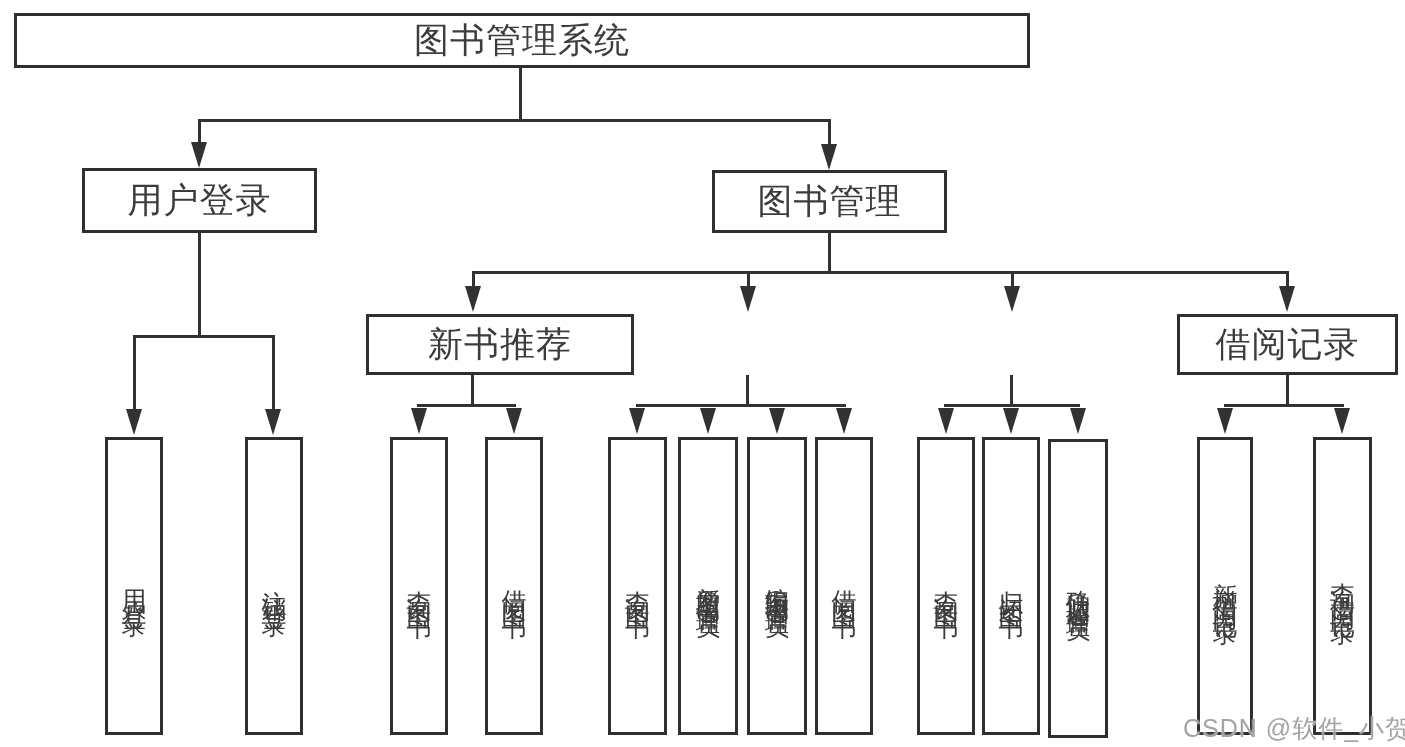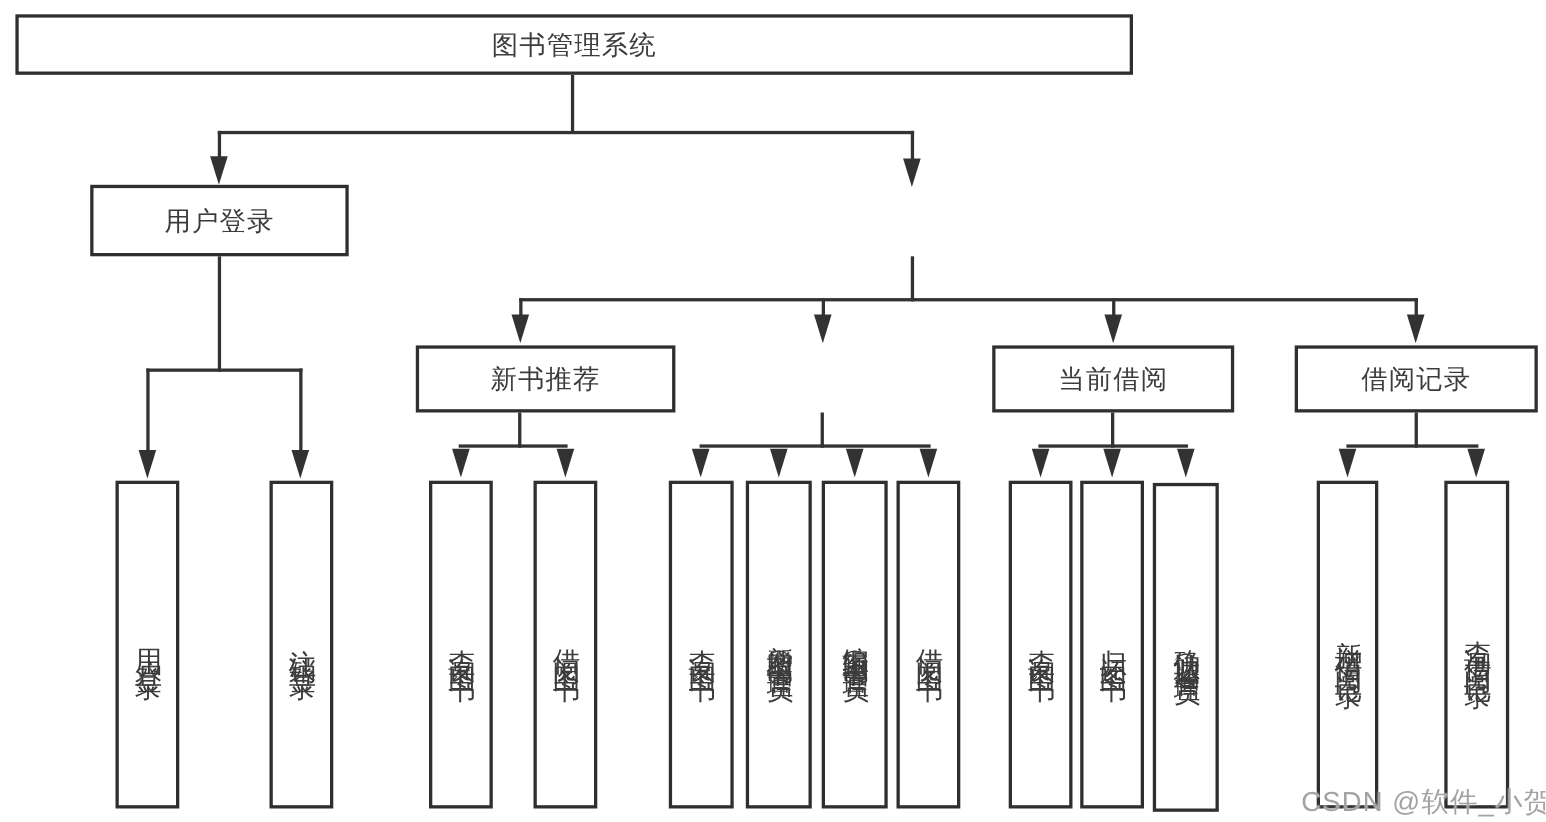--- a/index.html
+++ b/index.html
@@ -17,21 +17,21 @@
   .box{
     position:absolute;
     background:#fff;
     border:3px solid var(--border);
     display:flex;
     align-items:center;
     justify-content:center;
     color:var(--text);
     text-align:center;
   }
-  .box.h{font-size:24px;letter-spacing:1px;}
+  .box.h{font-size:35px;letter-spacing:1px;}
   .box.v{
     writing-mode:vertical-rl;
     text-orientation:mixed;
     font-size:25px;
     letter-spacing:8px;
     line-height:1;
   }
   .box.v.tight{font-size:24px;letter-spacing:4px;}
 
   .line{position:absolute;background:var(--line);}
@@ -63,41 +63,41 @@
   <div class="box h" style="left:14px;top:13px;width:1016px;height:55px;">图书管理系统</div>
 
   <div class="line" style="left:519px;top:68px;width:3px;height:53px;"></div>
   <div class="line" style="left:198px;top:119px;width:633px;height:3px;"></div>
   <div class="line" style="left:198px;top:119px;width:3px;height:29px;"></div>
   <div class="line" style="left:828px;top:119px;width:3px;height:29px;"></div>
   <div class="arrow" style="left:191px;top:142px;"></div>
   <div class="arrow" style="left:821px;top:144px;"></div>
 
   <div class="box h" style="left:82px;top:168px;width:235px;height:65px;">用户登录</div>
+  <div class="box h" style="left:712px;top:170px;width:235px;height:63px;">图书管理</div>
 
   <div class="line" style="left:198px;top:233px;width:3px;height:105px;"></div>
   <div class="line" style="left:133px;top:335px;width:142px;height:3px;"></div>
   <div class="line" style="left:133px;top:335px;width:3px;height:77px;"></div>
   <div class="line" style="left:272px;top:335px;width:3px;height:77px;"></div>
   <div class="arrow" style="left:126px;top:409px;"></div>
   <div class="arrow" style="left:265px;top:409px;"></div>
 
   <div class="line" style="left:828px;top:233px;width:3px;height:41px;"></div>
   <div class="line" style="left:472px;top:271px;width:817px;height:3px;"></div>
   <div class="line" style="left:472px;top:271px;width:3px;height:19px;"></div>
   <div class="line" style="left:747px;top:271px;width:3px;height:19px;"></div>
   <div class="line" style="left:1011px;top:271px;width:3px;height:19px;"></div>
   <div class="line" style="left:1286px;top:271px;width:3px;height:19px;"></div>
   <div class="arrow" style="left:465px;top:286px;"></div>
   <div class="arrow" style="left:740px;top:286px;"></div>
   <div class="arrow" style="left:1004px;top:286px;"></div>
   <div class="arrow" style="left:1279px;top:286px;"></div>
 
-  <div class="box h" style="left:378px;top:314px;width:236px;height:61px;">新书推荐</div>
-  <div class="box h" style="left:902px;top:314px;width:220px;height:61px;">当前借阅</div>
+  <div class="box h" style="left:366px;top:314px;width:268px;height:61px;">新书推荐</div>
   <div class="box h" style="left:1177px;top:314px;width:221px;height:61px;">借阅记录</div>
 
   <div class="line" style="left:471px;top:375px;width:3px;height:32px;"></div>
   <div class="line" style="left:417px;top:404px;width:99px;height:3px;"></div>
   <div class="arrow" style="left:411px;top:408px;"></div>
   <div class="arrow" style="left:506px;top:408px;"></div>
 
   <div class="line" style="left:746px;top:375px;width:3px;height:32px;"></div>
   <div class="line" style="left:636px;top:404px;width:210px;height:3px;"></div>
   <div class="arrow" style="left:629px;top:408px;"></div>

